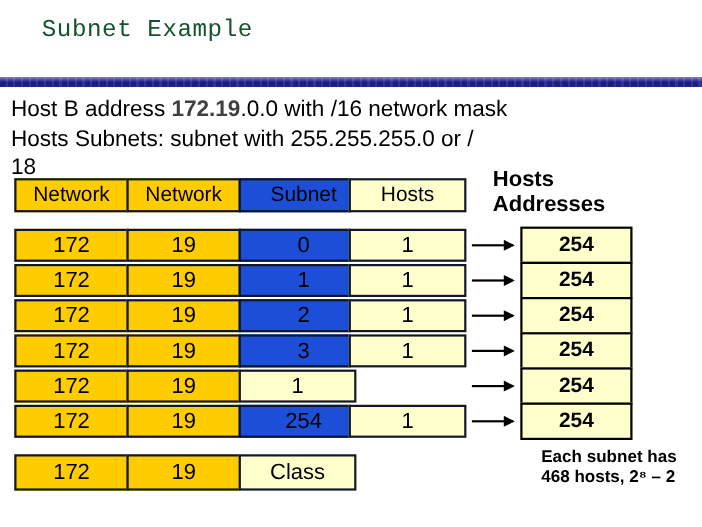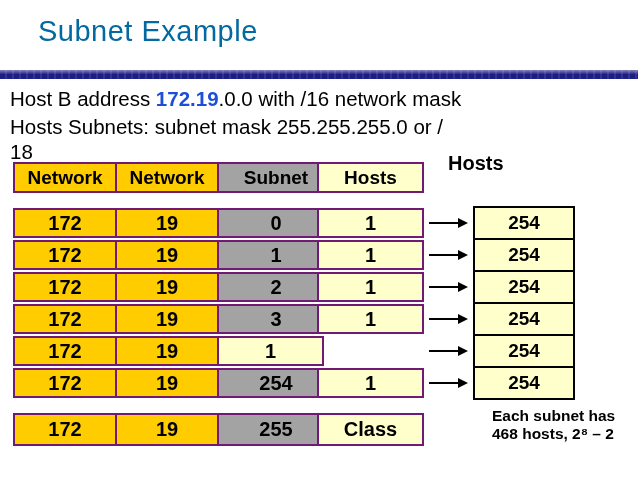--- a/index.html
+++ b/index.html
@@ -6,52 +6,53 @@
   body{
     width:638px;height:479px;position:relative;overflow:hidden;
     background:#ffffff;
     font-family:"Liberation Sans","DejaVu Sans",sans-serif;
     color:#000;
   }
   .abs{position:absolute;}
 
   
   .slide-title{
-    left:38px;top:15px;font-size:29px;letter-spacing:0.5px;color:#0369a1;
+    left:38px;top:15px;font-size:22px;letter-spacing:0.5px;color:#14532d;
     white-space:nowrap;
+    font-family:Liberation Mono, monospace;
   }
 
   
   .divider-bar{
     left:0;top:70px;width:638px;height:9px;
     background-color:#23238c;
     background-image:
       linear-gradient(rgba(255,255,255,0.45), rgba(40,40,140,0) 50%),
       repeating-linear-gradient(90deg,#1e1e80 0px,#1e1e80 5px,#32329e 5px,#32329e 7px);
   }
 
   
   .intro-line{left:10px;font-size:20.5px;white-space:nowrap;color:#000;}
   .line1{top:87px;}
   .line2{top:115px;}
   .line3{top:140px;}
   .bold{font-weight:normal;}
-  .blue{font-weight:bold;color:#1d4ed8;}
+  .blue{font-weight:bold;color:#404040;}
 
   
   .trow{display:flex;}
   .cell{
-    box-sizing:border-box;border:2px solid #701a75;
+    box-sizing:border-box;border:2px solid #0f172a;
     display:flex;align-items:center;justify-content:center;
-    font-weight:bold;font-size:20px;
+    font-weight:normal;font-size:20px;
   }
   .cell + .cell{margin-left:-2px;}
   .c1{width:104px;} .c2{width:104px;} .c3{width:102px;} .c4{width:107px;}
   .gold{background:#FFCC00;}
-  .peach{background:#a3a3a3;padding-left:16px;}
+  .peach{background:#1d4ed8;padding-left:16px;}
   .cream{background:#FFFFCC;}
   .hdr .cell{font-size:19px;}
 
   .header-row{left:13px;top:162px;height:31px;}
   .header-row .cell{height:31px;}
 
   .rows-block{left:13px;top:208px;}
   .rows-block .trow{height:30px;margin-bottom:2px;}
   .rows-block .cell{height:30px;}
 
@@ -83,21 +84,21 @@
 </style>
 </head>
 <body>
 
 <div class="abs slide-title">Subnet Example</div>
 
 <div class="abs divider-bar"></div>
 
 <div class="abs intro-line line1"><span>Host B address </span><span class="blue">172.19</span><span class="bold">.0.0 with /16 network mask</span></div>
 
-<div class="abs intro-line line2"><span>Hosts Subnets: </span><span class="bold">subnet mask</span><span> 255.255.255.0 or /</span></div>
+<div class="abs intro-line line2"><span>Hosts Subnets: </span><span class="bold">subnet with</span><span> 255.255.255.0 or /</span></div>
 
 <div class="abs intro-line line3">18</div>
 
 <div class="abs trow hdr header-row">
   <div class="cell c1 gold">Network</div>
   <div class="cell c2 gold">Network</div>
   <div class="cell c3 peach">Subnet</div>
   <div class="cell c4 cream">Hosts</div>
 </div>
 
@@ -135,33 +136,33 @@
     <div class="cell c1 gold">172</div>
     <div class="cell c2 gold">19</div>
     <div class="cell c3 peach">254</div>
     <div class="cell c4 cream">1</div>
   </div>
 </div>
 
 <div class="abs trow footer-row">
   <div class="cell c1 gold">172</div>
   <div class="cell c2 gold">19</div>
-  <div class="cell c3 peach">255</div>
   <div class="cell c4 cream">Class</div>
 </div>
 
 <div class="abs arrow" style="top:222px;"></div>
 <div class="abs arrow" style="top:254px;"></div>
 <div class="abs arrow" style="top:286px;"></div>
 <div class="abs arrow" style="top:318px;"></div>
 <div class="abs arrow" style="top:350px;"></div>
 <div class="abs arrow" style="top:382px;"></div>
 
 <div class="abs hosts-label">
   <div>Hosts</div>
+  <div>Addresses</div>
 </div>
 
 <div class="abs hosts-boxes">
   <div class="host-box">254</div>
   <div class="host-box">254</div>
   <div class="host-box">254</div>
   <div class="host-box">254</div>
   <div class="host-box">254</div>
   <div class="host-box">254</div>
 </div>

